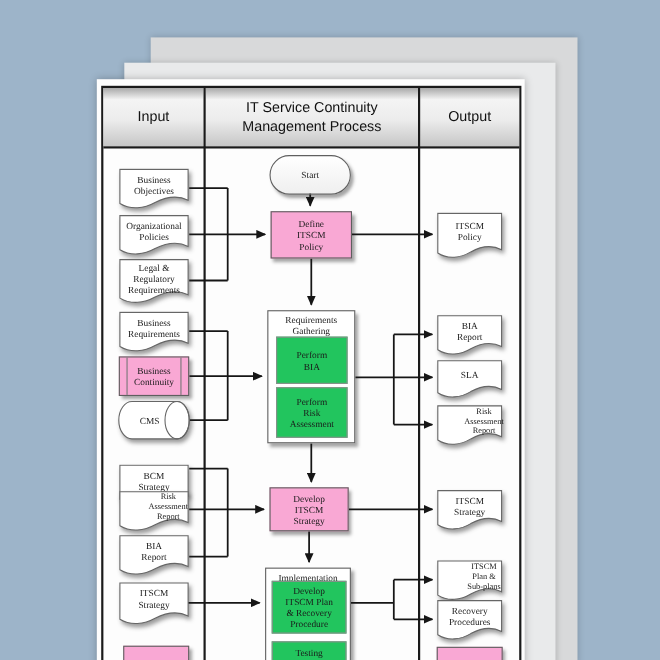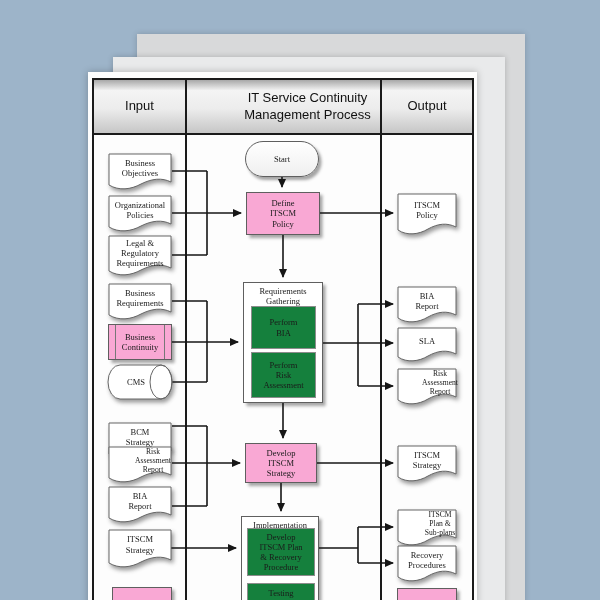--- a/index.html
+++ b/index.html
@@ -31,21 +31,21 @@
   .small { font-size:7.6px;margin-left:26px; }
   .doc { position:absolute; }
   .doc svg { display:block; width:100%; height:100%; filter:drop-shadow(2.5px 3px 2px rgba(30,30,30,.45)); }
   .doc .lbl { position:absolute; left:0; right:0; top:0; height:74%;
               display:flex; align-items:center; justify-content:center; }
   .shape { fill:#ffffff; stroke:#666; stroke-width:1; vector-effect:non-scaling-stroke; }
   .shape-line { fill:none; stroke:#666; stroke-width:1; vector-effect:non-scaling-stroke; }
   .box { position:absolute; background:#f9a8d4; border:1px solid #5f5f5f; box-sizing:border-box;
          box-shadow:2.5px 3px 3px rgba(30,30,30,.40);
          display:flex; align-items:center; justify-content:center; }
-  .subbox { position:absolute; background:#15803d; border:1px solid #8c8c8c; box-sizing:border-box;
+  .subbox { position:absolute; background:#22c55e; border:1px solid #8c8c8c; box-sizing:border-box;
             display:flex; align-items:center; justify-content:center; box-shadow:none; }
   .stadium { border-radius:999px; background:linear-gradient(#ffffff,#efefef); }
   .containerbox { position:absolute; background:#fff; border:1px solid #5f5f5f; box-sizing:border-box;
                   box-shadow:2.5px 3px 3px rgba(30,30,30,.40); }
   .clabel { position:absolute; left:0; right:0; top:3px; }
   .predef-lines { position:absolute; top:0; bottom:0; left:6px; right:6px;
                   border-left:1px solid #777; border-right:1px solid #777; }
   .cyl { position:absolute; }
   .cyl svg { display:block; width:100%; height:100%; filter:drop-shadow(2.5px 3px 2px rgba(30,30,30,.45)); }
   .cyl .lbl { position:absolute; left:0; right:8px; top:0; bottom:0;
@@ -55,21 +55,21 @@
 <body>
 
 <div class="stage">
 
   <div class="sheet back"></div>
   <div class="sheet mid"></div>
   <div class="sheet front"></div>
 
   <div class="frame"></div>
   <div class="hcell" style="left:94px;width:91px;">Input</div>
-  <div class="hcell" style="left:187px;width:193px;padding-left:24px;">IT Service Continuity
+  <div class="hcell" style="left:187px;width:193px;">IT Service Continuity
 Management Process</div>
   <div class="hcell" style="left:382px;width:90px;">Output</div>
   <div class="vdiv" style="left:185px;"></div>
   <div class="vdiv" style="left:380px;"></div>
   <div class="hbot"></div>
 
   <svg class="connectors" viewBox="0 0 600 600" xmlns="http://www.w3.org/2000/svg">
     <defs>
       <marker id="ah" markerWidth="9" markerHeight="8" refX="8" refY="4" orient="auto" markerUnits="userSpaceOnUse">
         <path d="M0,0 L9,4 L0,8 Z" fill="#161616"></path>

